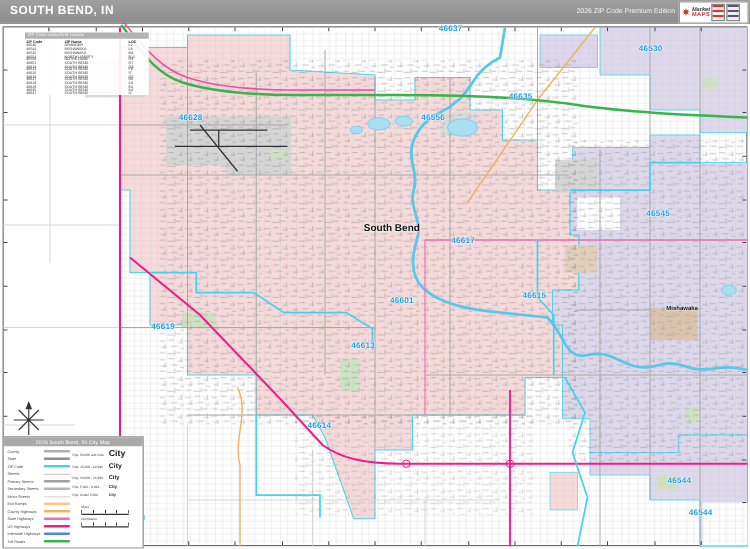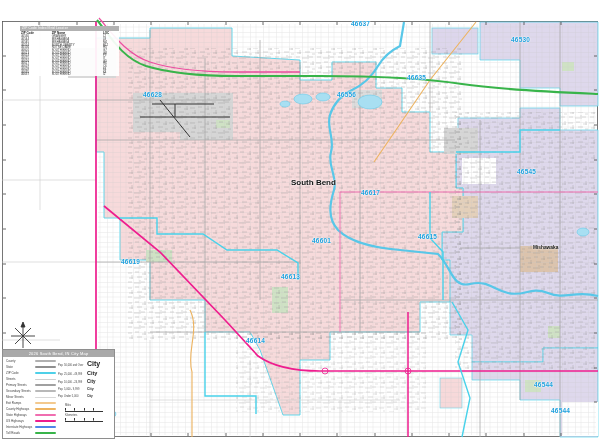--- a/index.html
+++ b/index.html
@@ -162,20 +162,33 @@
       <path d="M3 56h3M3 90h3M3 125h3M3 160h3M3 194h3M3 229h3M3 264h3M3 298h3M3 333h3"></path>
       <path d="M594 56h3M594 90h3M594 125h3M594 160h3M594 194h3M594 229h3M594 264h3M594 298h3M594 333h3M594 368h3M594 402h3"></path>
     </g>
 
     <g stroke="#333" stroke-width="0.9" fill="#333">
       <path d="M23 324 L23 348 M11 336 L35 336 M15 328 L31 344 M31 328 L15 344" fill="none"></path>
       <path d="M23 322 L21 327 L25 327 Z"></path>
     </g>
   </svg>
 
+  <div id="hdr">
+    <span class="title">SOUTH BEND, IN</span>
+    <span class="edition">2026 ZIP Code Premium Edition</span>
+    <div id="logo">
+      <span class="star">✷</span>
+      <span class="btxt">
+        <span class="b1">Market</span>
+        <span class="b2">MAPS</span>
+      </span>
+      <span class="badge r"></span>
+      <span class="badge b"></span>
+    </div>
+  </div>
 
   <div id="zidx">
     <div class="tbar">ZIP Code Index/Grid Locator</div>
     <table>
       <tbody>
           <tr>
         <th>ZIP Code</th>
         <th>ZIP Name</th>
         <th>LOC</th>
       </tr>

